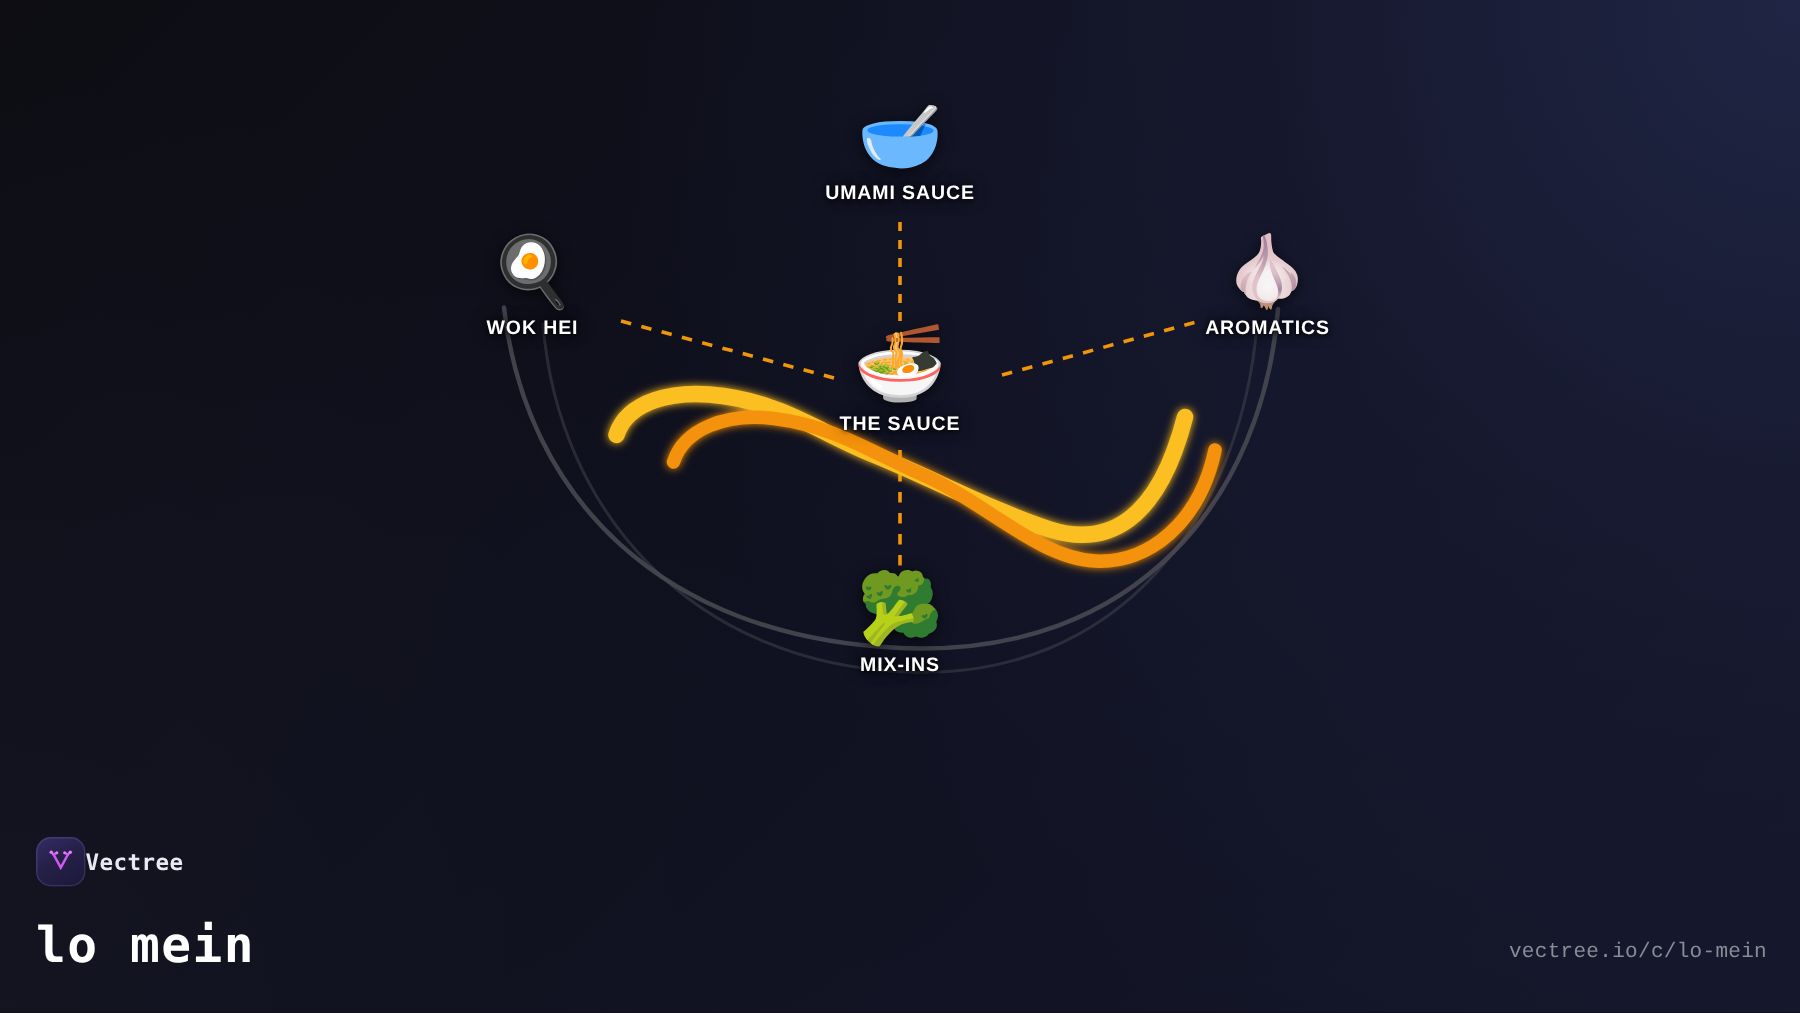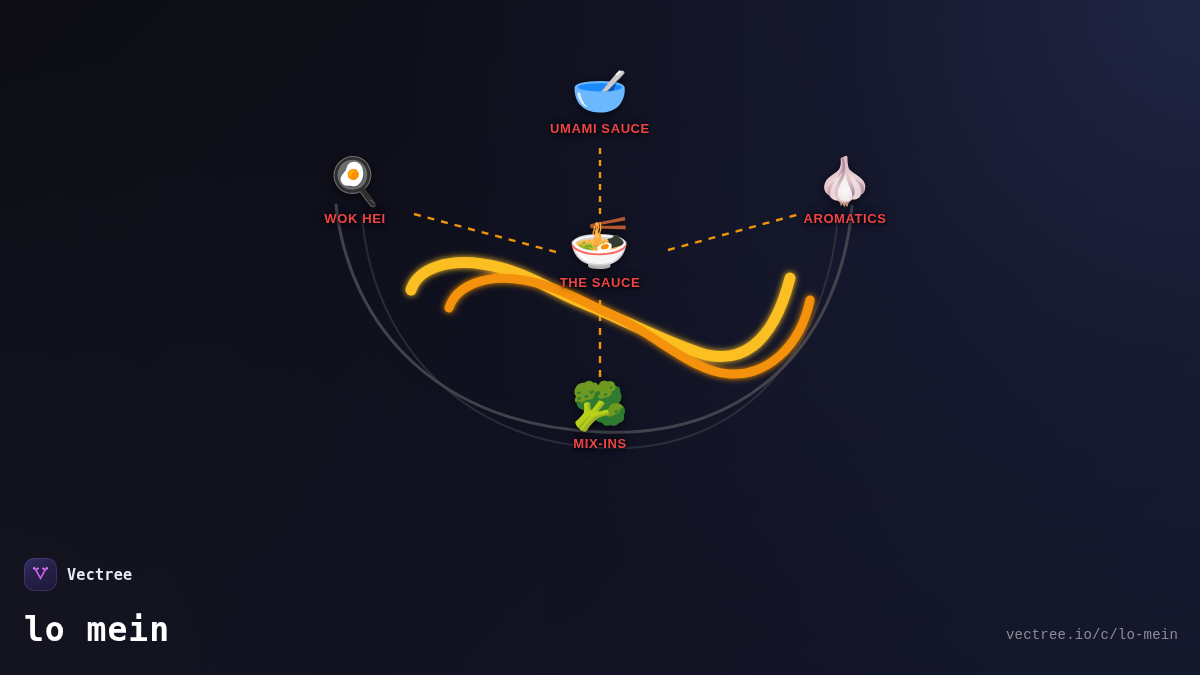--- a/index.html
+++ b/index.html
@@ -34,37 +34,37 @@
     line-height:52px;
     height:52px;
     display:block;
     text-align:center;
     user-select:none;
     filter:drop-shadow(0 2px 5px rgba(0,0,0,0.65));
   }
   .node.center .node-emoji { font-size:50px; line-height:56px; height:56px; }
   .node-label {
     margin-top:4px;
-    color:#ef4444;
+    color:#ffffff;
     font-size:13px;
     font-weight:bold;
     letter-spacing:0.6px;
     text-align:center;
     white-space:nowrap;
     text-shadow:0 1px 3px rgba(0,0,0,0.9), 0 0 10px rgba(0,0,0,0.8);
   }
   
   #brand {
     position:absolute;
     left:24px; bottom:26px;
     display:flex; flex-direction:column;
     align-items:flex-start;
   }
   #brand-row {
-    display:flex; align-items:center; gap:10px;
+    display:flex; align-items:center; 
   }
   #brand-logo {
     width:33px; height:33px;
     border-radius:10px;
     background:linear-gradient(150deg, #312e63 0%, #262048 45%, #1b1838 100%);
     box-shadow:inset 0 0 0 1px rgba(150,120,230,0.22);
     display:flex; align-items:center; justify-content:center;
     flex:0 0 auto;
   }
   #brand-name {

